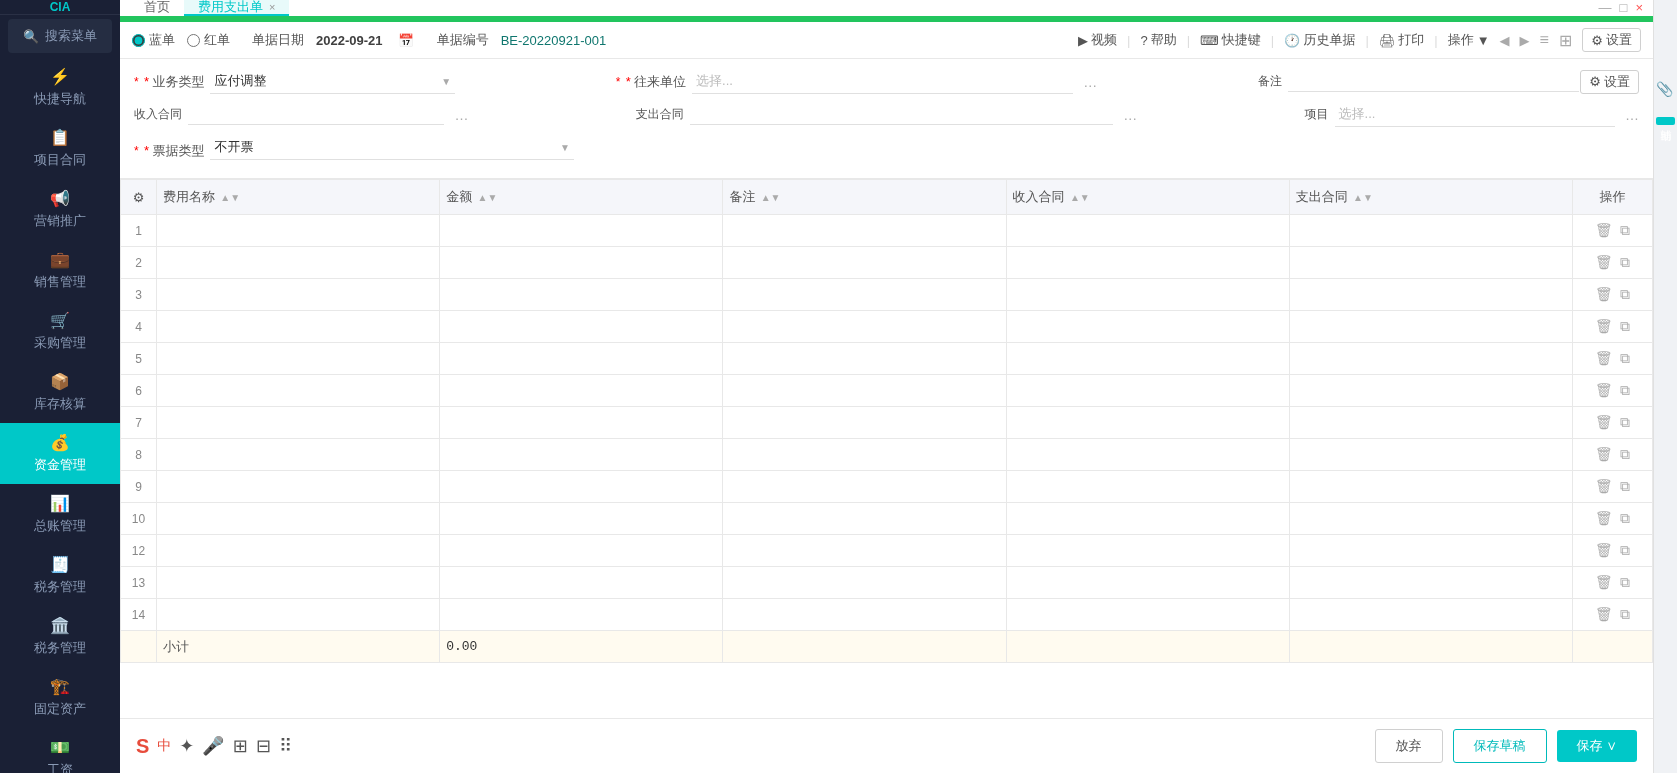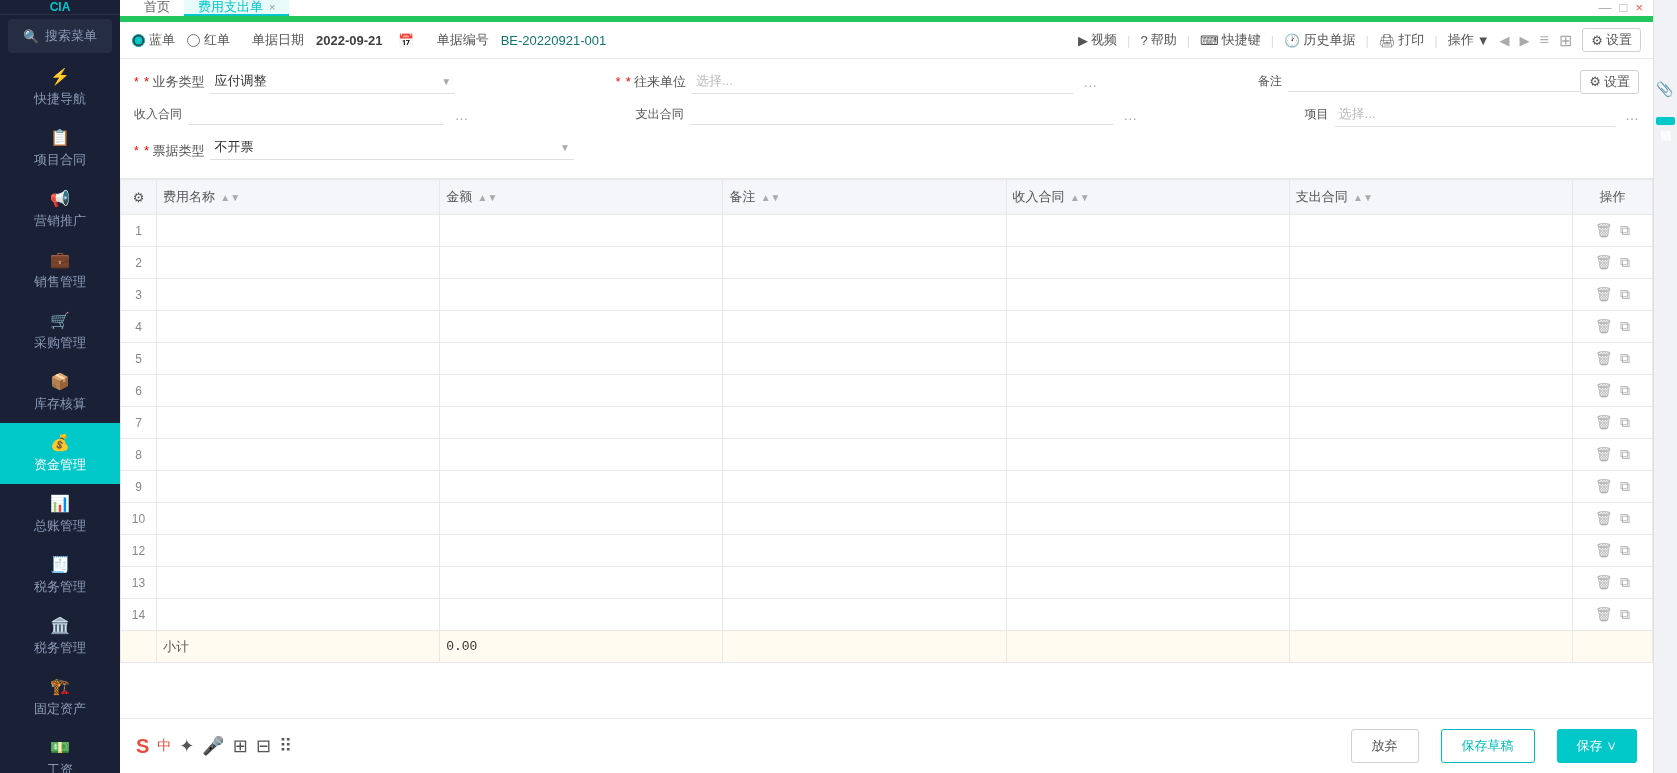--- a/index.html
+++ b/index.html
@@ -63,21 +63,21 @@
     .subtotal-row td { background: #fffbf0; font-weight: 500; }
     .subtotal-label { color: #555; }
     .subtotal-value { color: #333; font-family: Liberation Mono, monospace; }
     .op-icon { cursor: pointer; color: #aaa; font-size: 14px; margin: 0 2px; }
     .th-gear { cursor: pointer; color: #555; }
 
     
     .footer { background: #fff; padding: 10px 16px; border-top: 1px solid #e8e8e8; display: flex; align-items: center; justify-content: space-between; flex-shrink: 0; }
     .footer-icons { display: flex; align-items: center; gap: 8px; }
     .footer-icon { font-size: 18px; cursor: pointer; }
-    .footer-buttons { display: flex; gap: 22px; }
+    .footer-buttons { display: flex; gap: 10px; align-items: center; }
     .btn-discard { border: 1px solid #d0d0d0; background: #fff; color: #555; padding: 7px 20px; border-radius: 3px; cursor: pointer; font-size: 13px; }
     .btn-save-draft { border: 1px solid #00baba; background: #fff; color: #00baba; padding: 7px 20px; border-radius: 3px; cursor: pointer; font-size: 13px; }
     .btn-save { background: #00c8c8; color: #fff; border: none; padding: 7px 20px; border-radius: 3px; cursor: pointer; font-size: 13px; display: flex; align-items: center; gap: 4px; }
 
     
     .right-sidebar { width: 24px; background: #f0f2f5; display: flex; flex-direction: column; align-items: center; padding-top: 80px; gap: 20px; border-left: 1px solid #e0e0e0; flex-shrink: 0; }
     .right-sidebar-icon { color: #999; font-size: 14px; cursor: pointer; writing-mode: vertical-rl; }
     .right-sidebar-teal { background: #00c8c8; color: #fff; padding: 4px 2px; border-radius: 2px; font-size: 11px; cursor: pointer; writing-mode: vertical-rl; }
 
     .required-star { color: #f00; }

